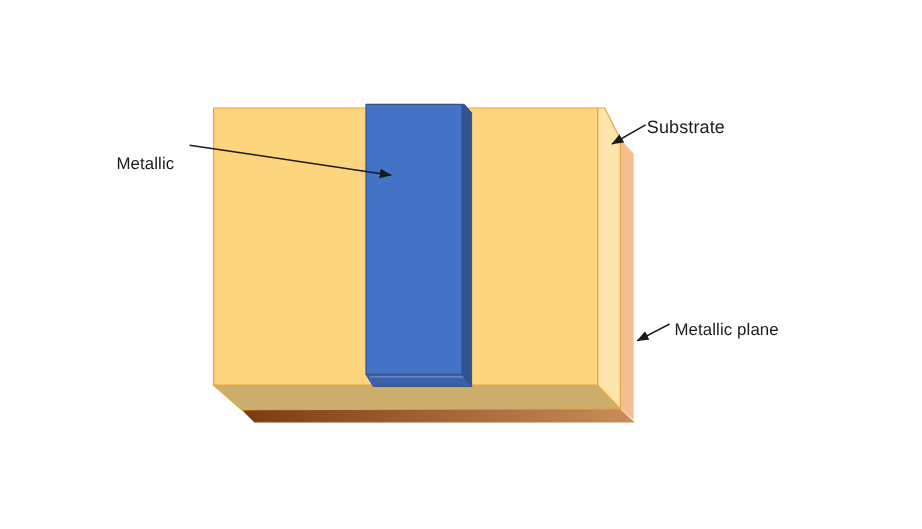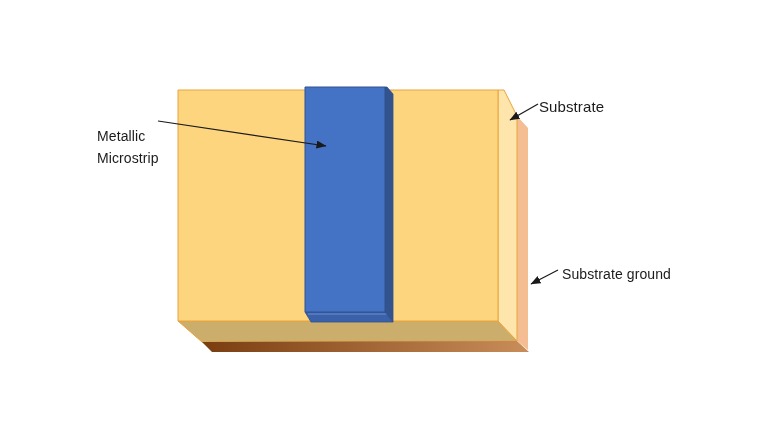--- a/index.html
+++ b/index.html
@@ -55,22 +55,21 @@
 
     <polygon points="305,87 385,87 385,312 305,312" stroke-width="1" fill="#4472C4" stroke="#2F528F"></polygon>
 
     <line x1="158" y1="121" x2="326" y2="146" marker-end="url(#arrowHead)" stroke-width="1.2" stroke="#1a1a1a"></line>
     <line x1="538" y1="104" x2="510" y2="120" marker-end="url(#arrowHead)" stroke-width="1.2" stroke="#1a1a1a"></line>
     <line x1="558" y1="270" x2="531" y2="284" marker-end="url(#arrowHead)" stroke-width="1.2" stroke="#1a1a1a"></line>
   </svg>
 
   <div class="lbl" style="left:97px;top:125px;">
     <span>Metallic</span>
-    <span>Microstrip</span>
   </div>
 
   <div class="lbl lbl-substrate" style="left:539px;top:97px;">Substrate</div>
 
   <div class="lbl" style="left:562px;top:263px;">
-    <span>Substrate ground</span>
+    <span>Metallic plane</span>
   </div>
 
 </div>
 
 </body></html>

